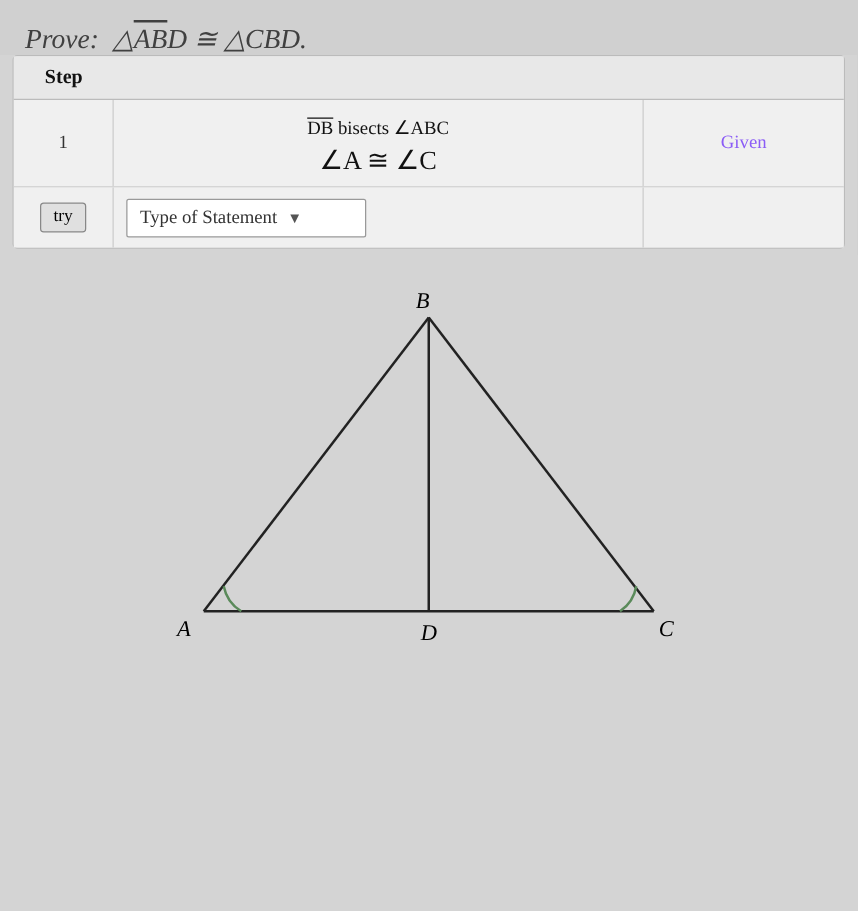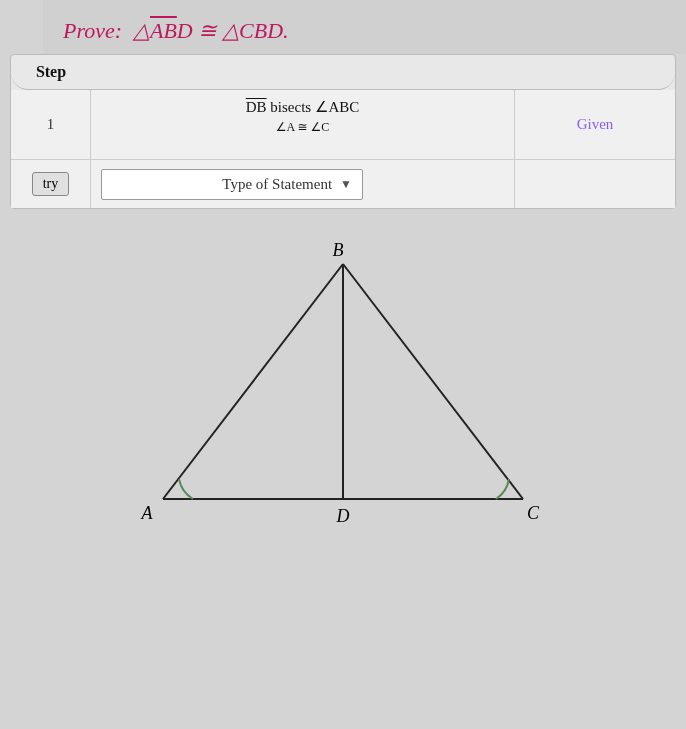--- a/index.html
+++ b/index.html
@@ -14,42 +14,40 @@
     }
 
     .main-container {
       width: 686px;
       height: 729px;
       background: #d4d4d4;
       position: relative;
     }
 
     .prove-header {
-      padding: 18px 20px 10px 20px;
+      padding: 18px 20px 0 20px;
       font-size: 22px;
       font-style: italic;
-      color: #be185d;
+      color: #404040;
       background: #d0d0d0;
-      margin-left: 43px;
     }
 
     .table-area {
       background: #e8e8e8;
       margin: 0 10px;
       border: 1px solid #bbb;
       border-radius: 4px;
     }
 
     .table-header {
       display: grid;
       grid-template-columns: 80px 1fr 160px;
       border-bottom: 1px solid #bbb;
       background: #e8e8e8;
       padding: 8px 0;
-      border-radius: 17px;
     }
 
     .table-header .col {
       text-align: center;
       font-weight: bold;
       font-size: 16px;
       color: #111;
       font-style: normal;
       font-family: Georgia, serif;
     }
@@ -68,34 +66,34 @@
       justify-content: center;
       font-size: 15px;
       color: #333;
       border-right: 1px solid #ccc;
     }
 
     .statement-cell {
       display: flex;
       flex-direction: column;
       align-items: center;
-      justify-content: flex-start;
+      justify-content: flex-end;
       padding: 8px 10px;
       border-right: 1px solid #ccc;
       gap: 4px;
     }
 
     .statement-cell .line1 {
       font-size: 15px;
       color: #111;
       text-align: center;
     }
 
     .statement-cell .line2 {
-      font-size: 12px;
+      font-size: 21px;
       color: #111;
       text-align: center;
     }
 
     .overline-text {
       text-decoration: overline;
     }
 
     .reason-cell {
       display: flex;
@@ -132,22 +130,22 @@
     .dropdown-cell {
       display: flex;
       align-items: center;
       padding: 0 10px;
       border-right: 1px solid #ccc;
     }
 
     .type-dropdown {
       display: flex;
       align-items: center;
-      justify-content: flex-end;
-      width: 262px;
+      justify-content: flex-start;
+      width: 192px;
       border: 1px solid #999;
       background: #fff;
       padding: 6px 10px;
       font-size: 15px;
       font-family: Georgia, serif;
       cursor: pointer;
       border-radius: 2px;
       color: #333;
     }
 

